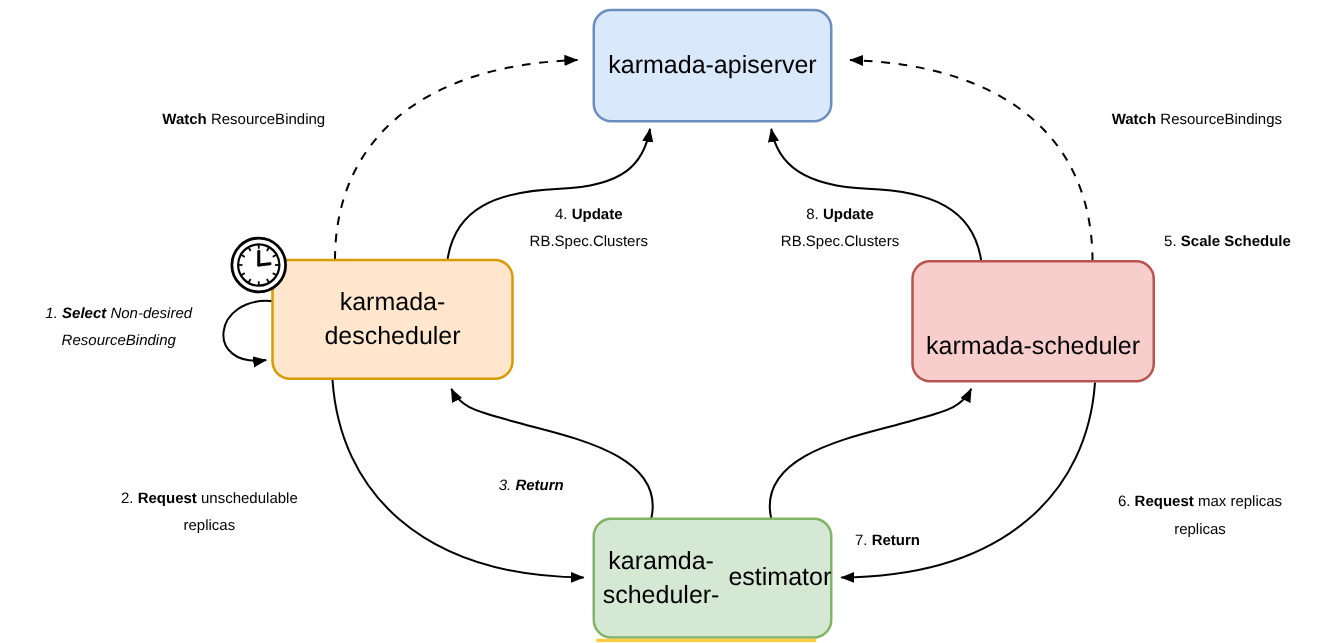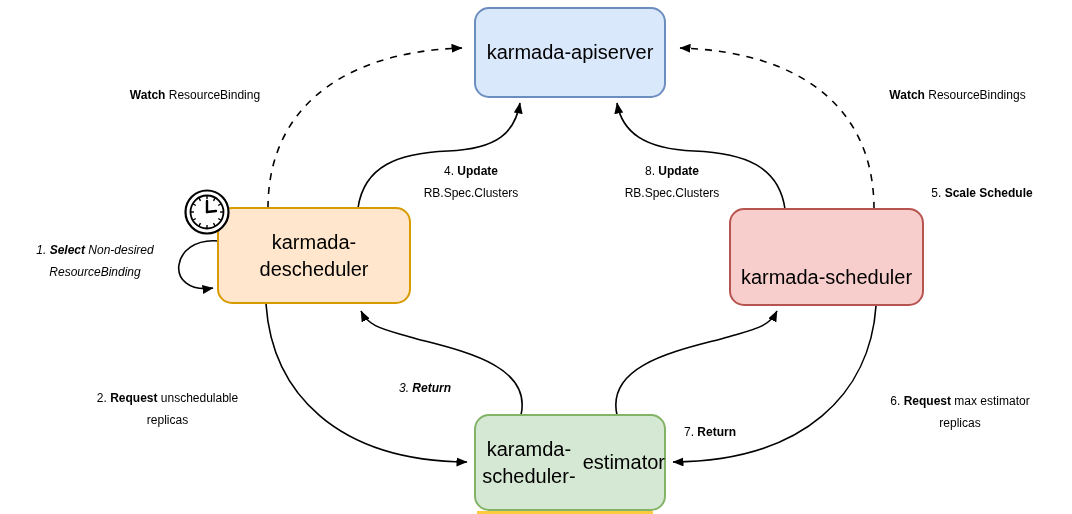--- a/index.html
+++ b/index.html
@@ -123,21 +123,21 @@
   <div class="ann ann-step4">
     <span>4. </span><b>Update</b>
     <div>RB.Spec.Clusters</div>
   </div>
 
   <div class="ann ann-step5">
     <span>5. </span><b>Scale Schedule</b>
   </div>
 
   <div class="ann ann-step6">
-    <span>6. </span><b>Request</b><span> max estimator</span>
+    <span>6. </span><b>Request</b><span> max replicas</span>
     <div>replicas</div>
   </div>
 
   <div class="ann ann-step7">
     <span>7. </span><b>Return</b>
   </div>
 
   <div class="ann ann-step8">
     <span>8. </span><b>Update</b>
     <div>RB.Spec.Clusters</div>

